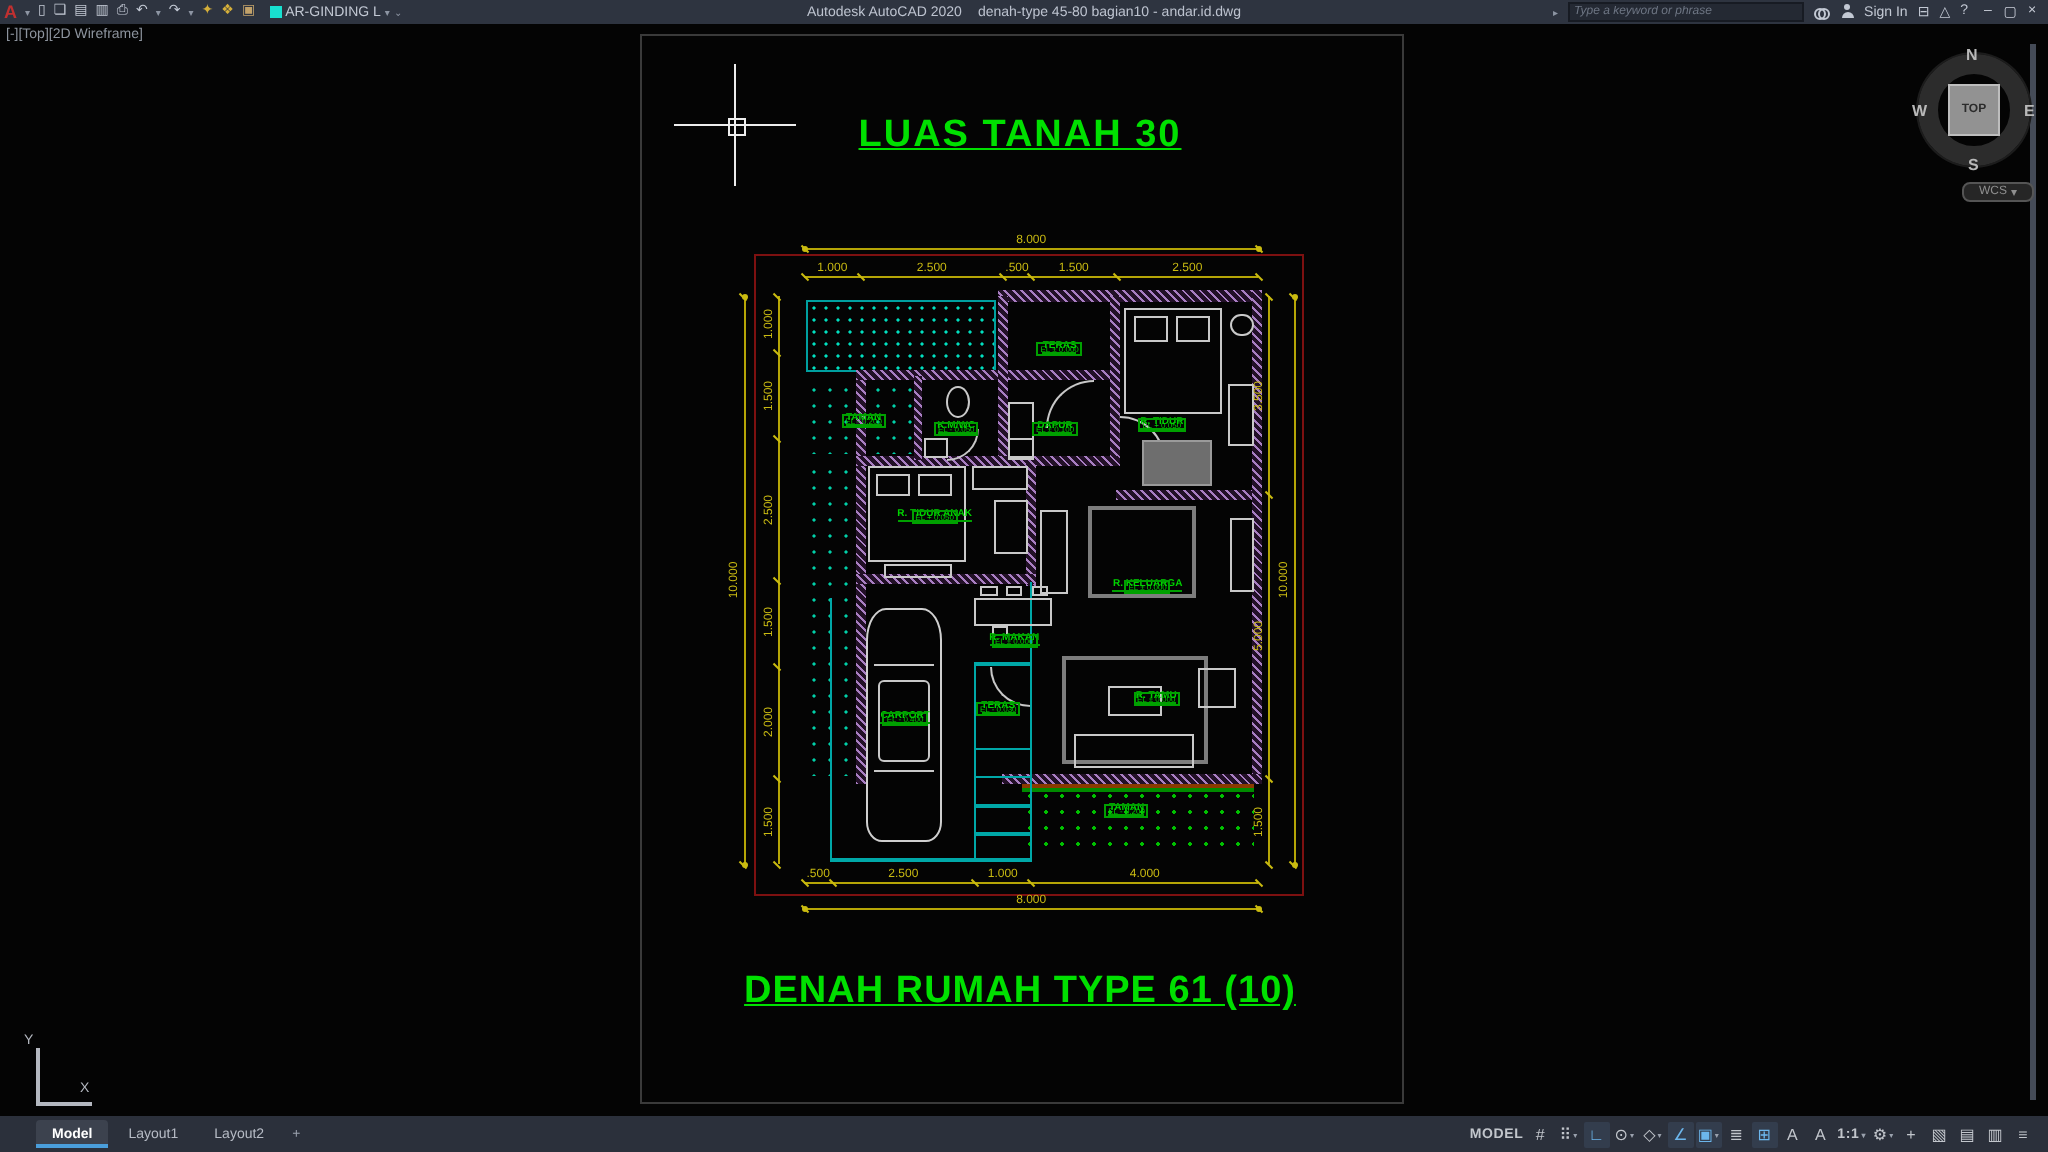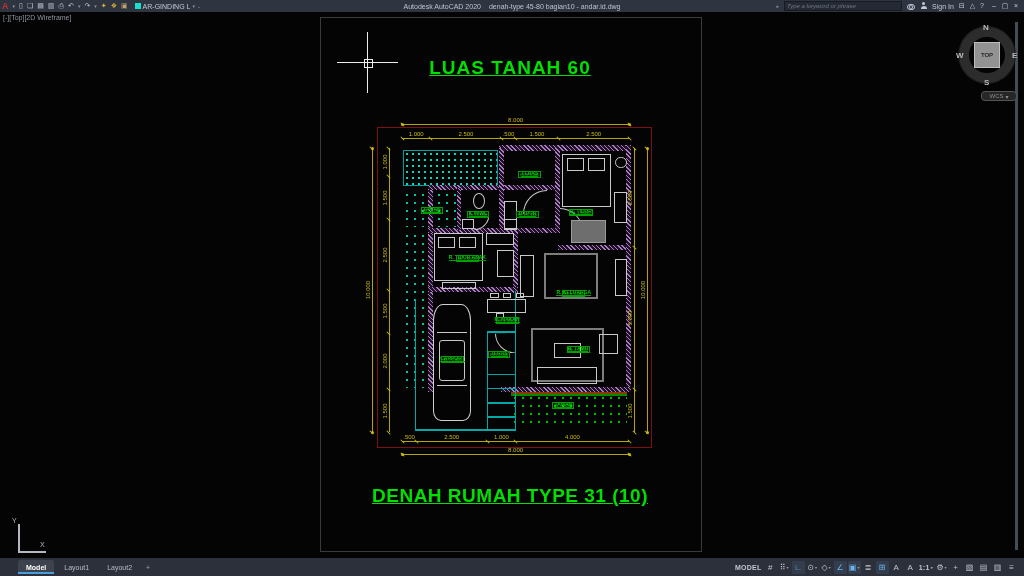--- a/index.html
+++ b/index.html
@@ -149,22 +149,22 @@
           <span class="winbtn">▢</span>
           <span class="winbtn">×</span>
         </span>
     </div>
   </div>
 
   <div class="vp-controls">[-][Top][2D Wireframe]</div>
 
   <div id="sheet"></div>
 
-  <div id="title-top" class="draw-title">LUAS TANAH 60</div>
-  <div id="title-bottom" class="draw-title">DENAH RUMAH TYPE 31 (10)</div>
+  <div id="title-top" class="draw-title">LUAS TANAH 30</div>
+  <div id="title-bottom" class="draw-title">DENAH RUMAH TYPE 61 (10)</div>
 
   <div id="plan">
       <div class="red-bound" style="left: 377.008px; top: 126.984px; width: 275.48px; height: 320.92px;"></div>
       <div class="hatch-cyan" style="left: 402.568px; top: 150.272px; width: 95.424px; height: 35.5px;"></div>
       <div class="hatch-cyan2" style="left: 402.568px; top: 190.6px; width: 53.96px; height: 36.352px;"></div>
       <div class="hatch-cyan2" style="left: 402.568px; top: 231.78px; width: 24.424px; height: 156.2px;"></div>
       <div class="hatch-green" style="left: 511.34px; top: 392.24px; width: 115.872px; height: 36.92px;"></div>
       <div class="wall" style="left: 498.56px; top: 145.16px; width: 132.912px; height: 5.68px;"></div>
       <div class="wall" style="left: 626.36px; top: 145.16px; width: 5.112px; height: 247.08px;"></div>
       <div class="wall" style="left: 501.4px; top: 386.56px; width: 130.072px; height: 5.112px;"></div>

